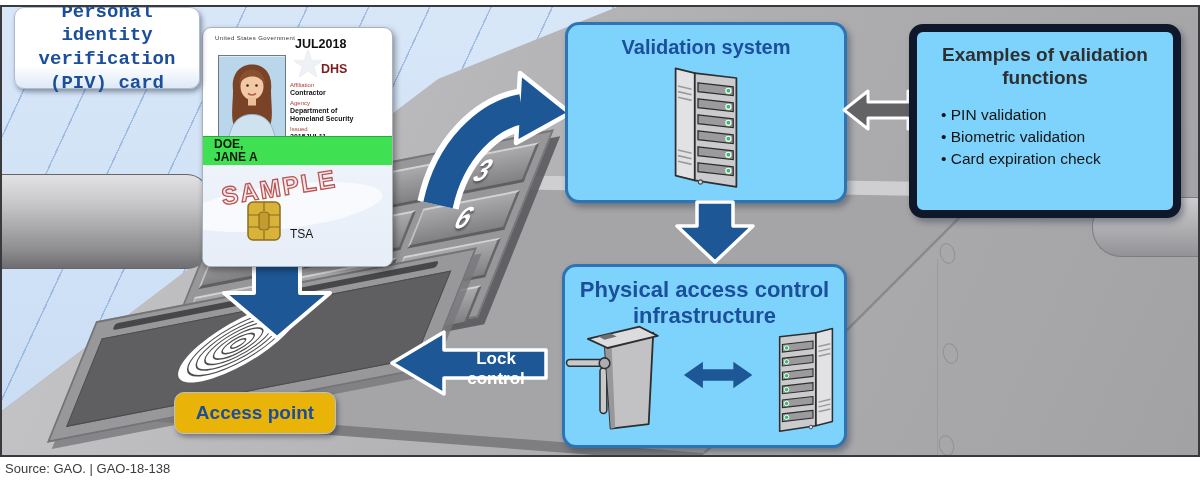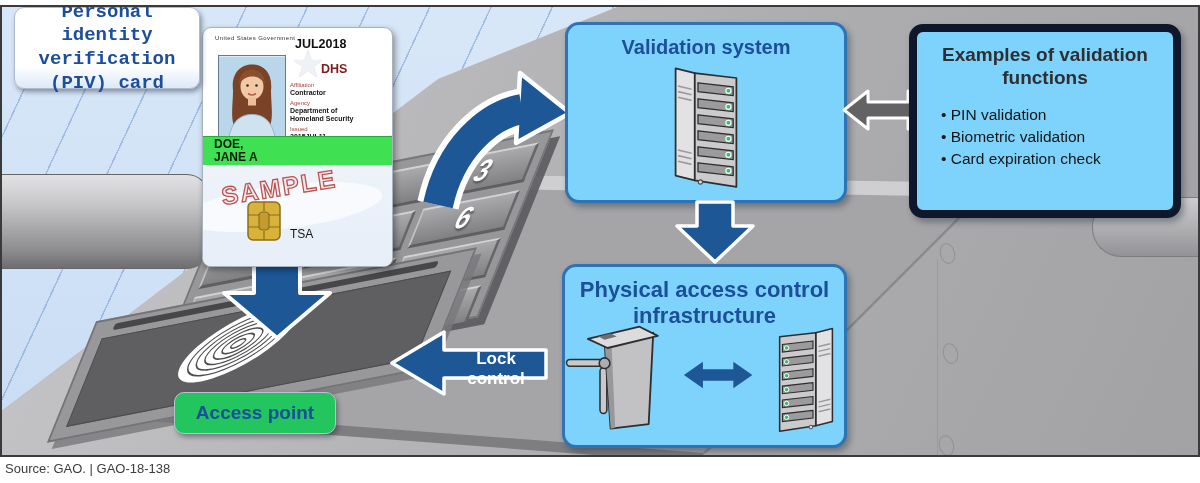--- a/index.html
+++ b/index.html
@@ -32,21 +32,21 @@
     background:linear-gradient(180deg,#a9a9ab,#818184);border-top:2px solid #d2d2d4;border-left:2px solid #c2c2c4;
     border-bottom:3px solid #5f5f62;border-right:3px solid #66666a;}
   
   #access-panel{position:absolute;left:66px;top:283px;width:388px;height:110px;
     transform:rotate(-11deg) skewX(-33deg);background:#98989b;border:2px solid #747478;box-sizing:border-box;
     box-shadow:8px 7px 0 rgba(120,120,124,.8);}
   #access-panel .slot{position:absolute;left:20px;right:34px;top:4px;height:6px;background:#47474a;border-radius:3px;}
   #access-panel .window{position:absolute;left:12px;right:16px;top:16px;bottom:10px;background:#5f5f62;border:1px solid #4c4c4f;}
   #access-panel .fp{position:absolute;left:90px;top:12px;}
   
-  .bubble{position:absolute;background:#22c55e;border-radius:10px;box-shadow:2px 3px 5px rgba(30,40,60,.45);}
+  .bubble{position:absolute;background:#eab308;border-radius:10px;box-shadow:2px 3px 5px rgba(30,40,60,.45);}
   #piv-label{left:12px;top:0;width:184px;height:80px;display:flex;align-items:center;justify-content:center;
     background:linear-gradient(180deg,#ffffff 72%,#dde9f7 100%);border:1px solid #aebbcd;font-family:Liberation Mono, monospace;}
   #piv-label .t{color:#1b4e9b;font-weight:bold;font-size:19px;line-height:1.25;text-align:center;padding:0 4px;}
   #access-label{left:172px;top:385px;width:160px;height:40px;display:flex;align-items:center;justify-content:center;
     border:1px solid #b8c2cf;}
   #access-label .t{color:#1b4e9b;font-weight:bold;font-size:19px;}
   
   .flowbox{position:absolute;background:#7dd3fc;border-radius:14px;box-shadow:3px 4px 6px rgba(30,40,60,.4);box-sizing:border-box;}
   #validation-box{left:563px;top:15px;width:282px;height:181px;border:3px solid #2e74b5;}
   #examples-box{left:907px;top:17px;width:272px;height:194px;border:8px solid #0f172a;}

